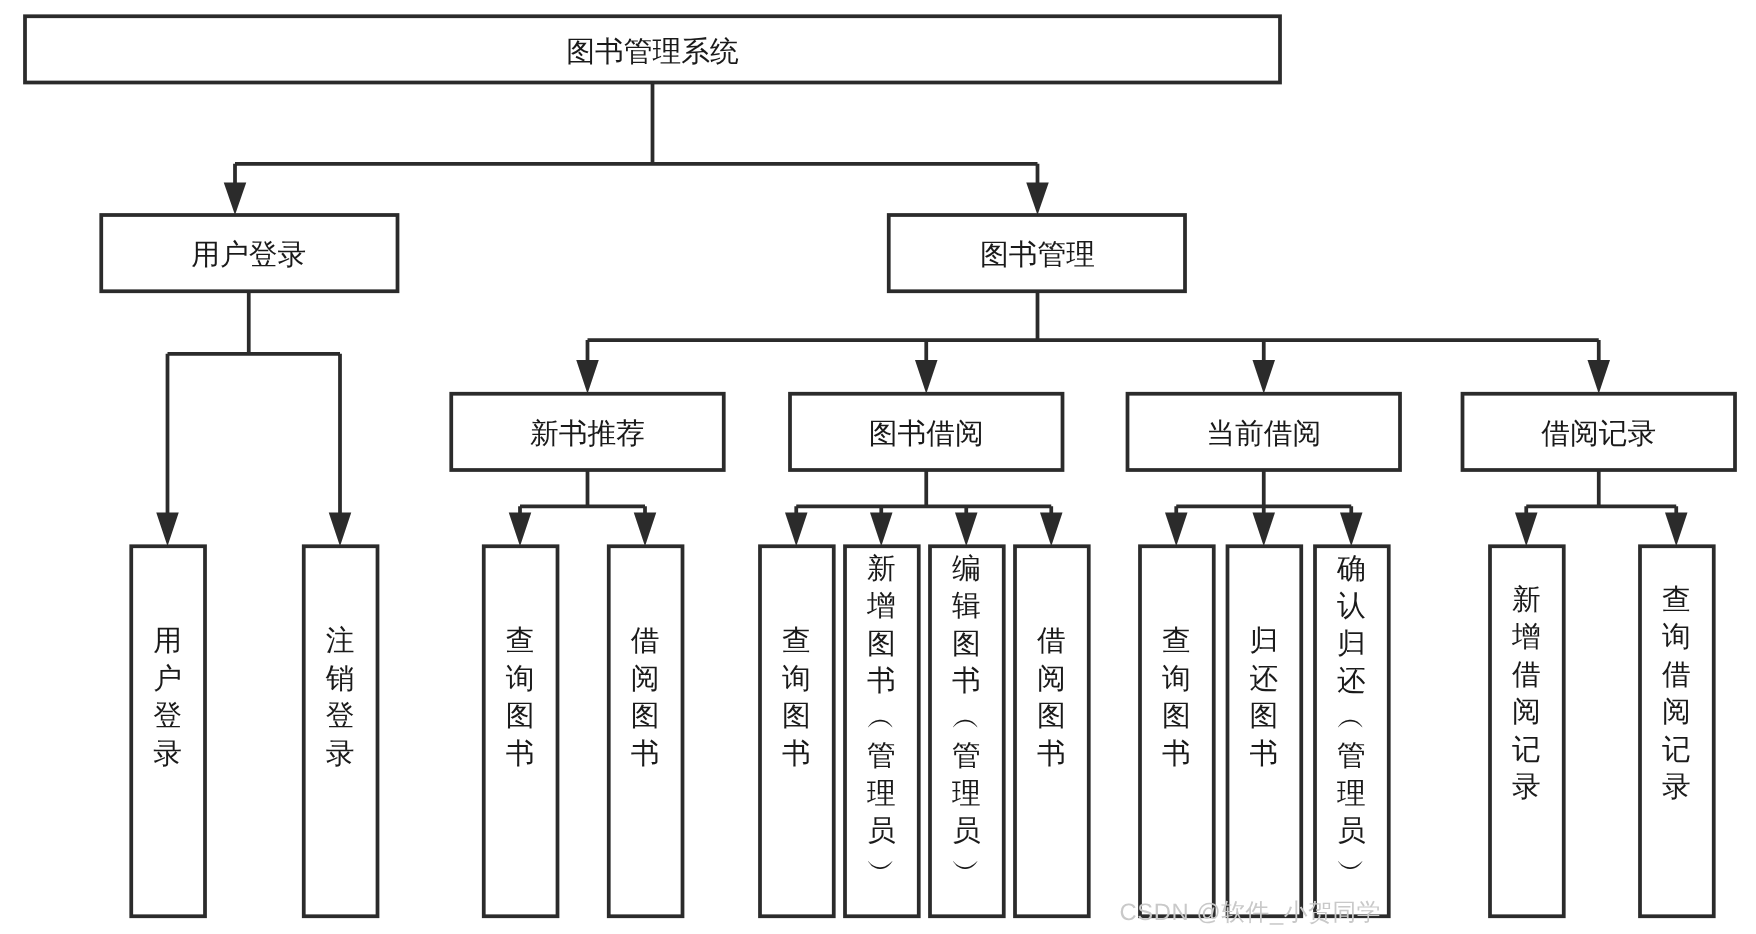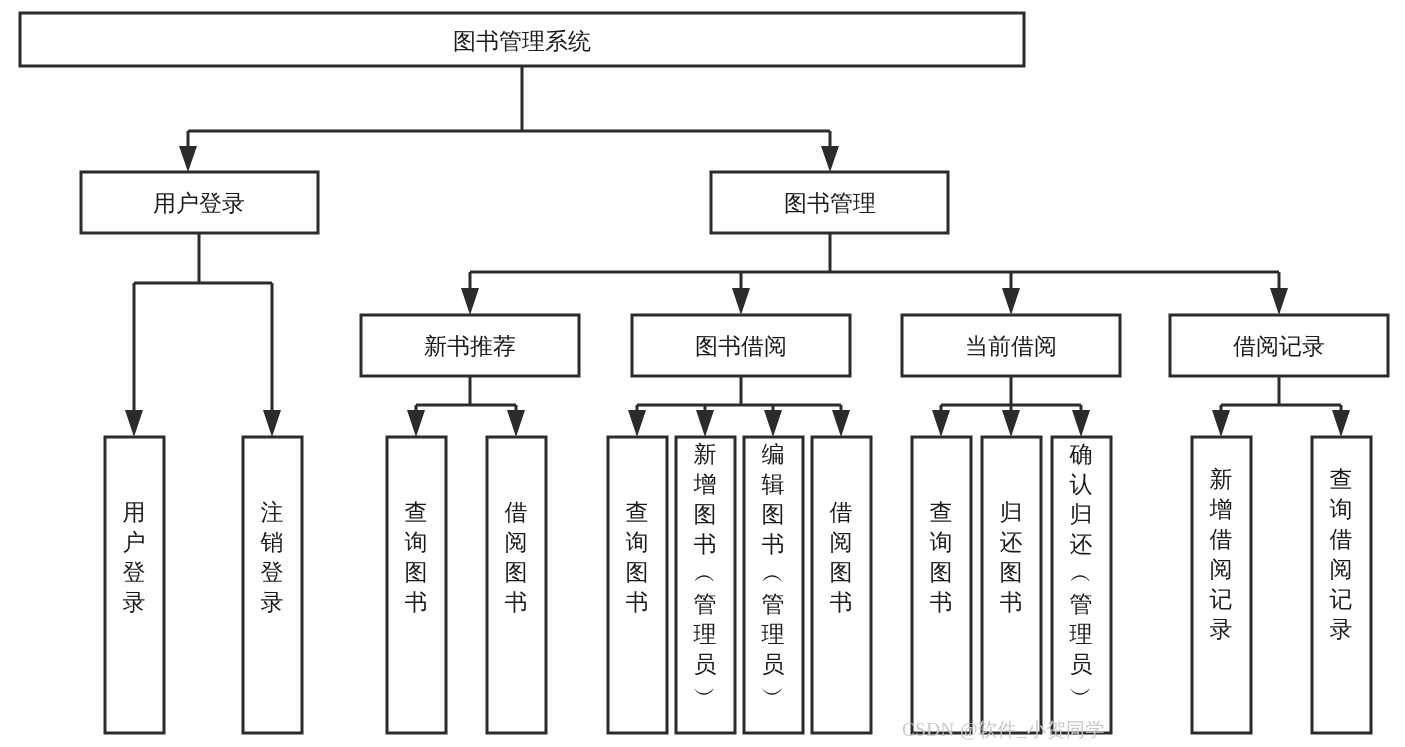--- a/index.html
+++ b/index.html
@@ -45,21 +45,21 @@
     fill: none;
   }
   .arrow-head {
     fill: #2b2b2b;
     stroke: none;
   }
   .watermark {
     position: absolute;
     right: 10px;
     bottom: 4px;
-    font-family: Liberation Serif, serif;
+    font-family: Liberation Sans, sans-serif;
     font-size: 19px;
     color: #c9c9c9;
     white-space: nowrap;
     letter-spacing: 0.5px;
   }
 </style>
 </head>
 <body>
 
 <div id="diagram-root">

